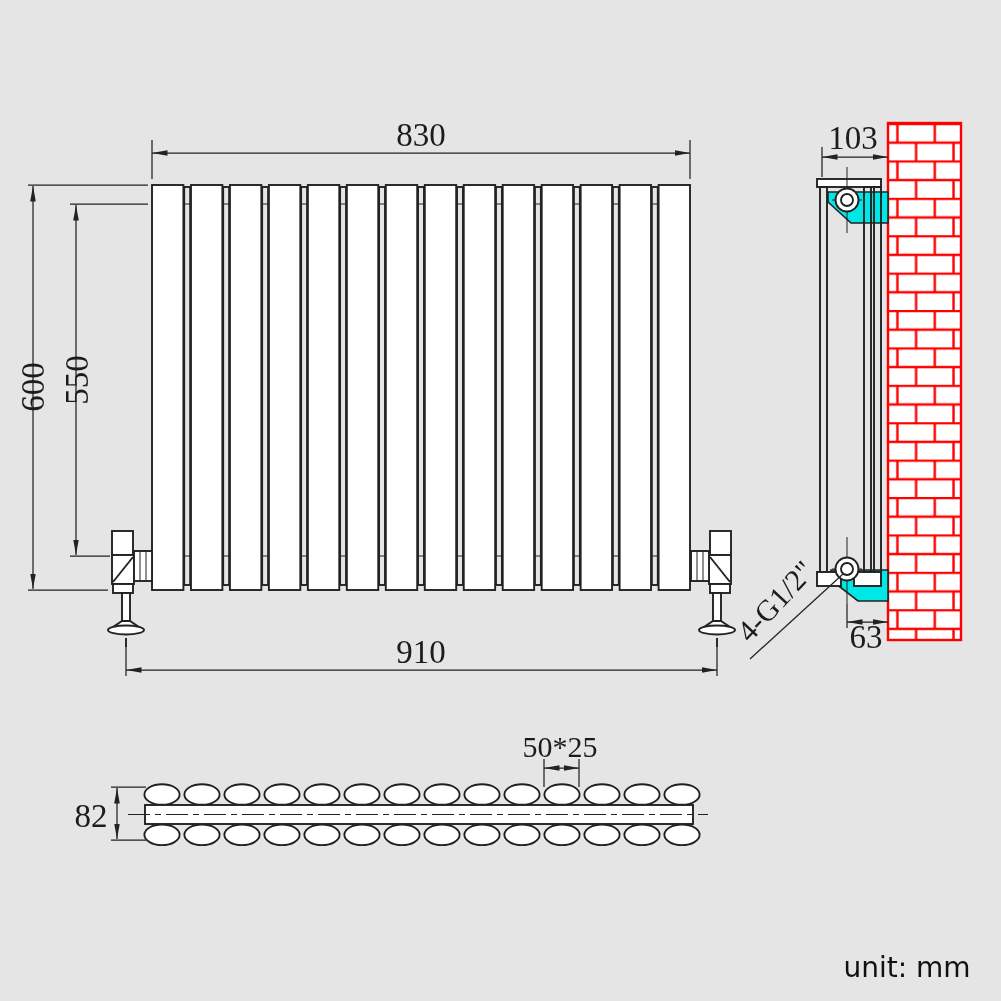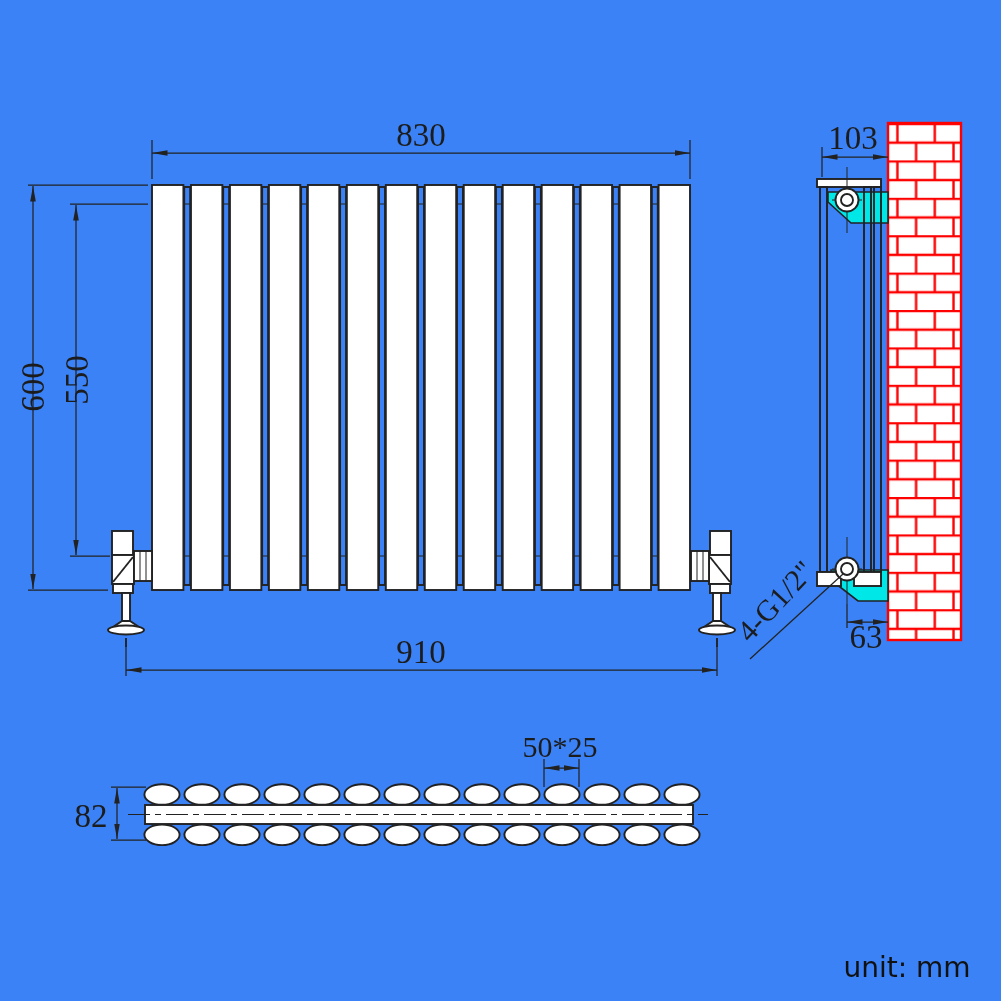--- a/index.html
+++ b/index.html
@@ -1,16 +1,16 @@
 <!DOCTYPE html>
 <html><head>
 <meta charset="utf-8">
 <style>
   html,body{margin:0;padding:0;background:#ffffff;}
-  .stage{position:relative;width:1001px;height:1001px;background:#3b82f6;overflow:hidden;}
+  .stage{position:relative;width:1001px;height:1001px;background:#e5e5e5;overflow:hidden;}
   svg{position:absolute;left:0;top:0;}
   text{font-family:"Liberation Serif","DejaVu Serif",serif;fill:#1c1c1c;}
   .dimtxt{font-size:33px;}
   .dimtxt-sm{font-size:30px;}
   .unit{font-family:"DejaVu Sans","Liberation Sans",sans-serif;font-size:28px;fill:#111;}
   .ln{stroke:#222;stroke-width:1.9;fill:none;}
   .lnfill{stroke:#222;stroke-width:1.9;fill:#fff;}
   .dim{stroke:#222;stroke-width:1.25;fill:none;}
   .thin{stroke:#222;stroke-width:1;fill:none;}
   .cyan{fill:#00e7e7;stroke:#222;stroke-width:1.6;}

